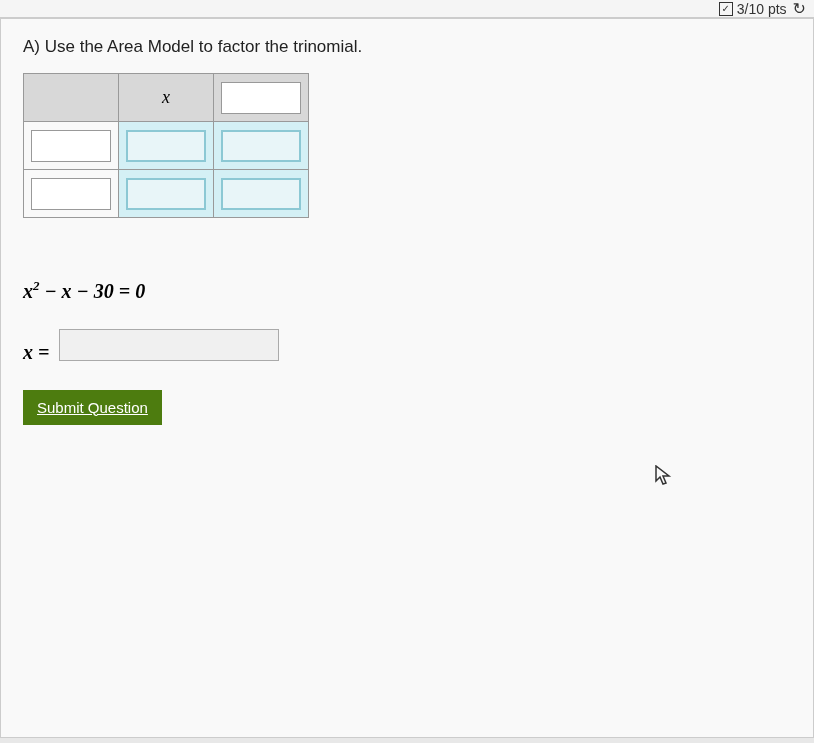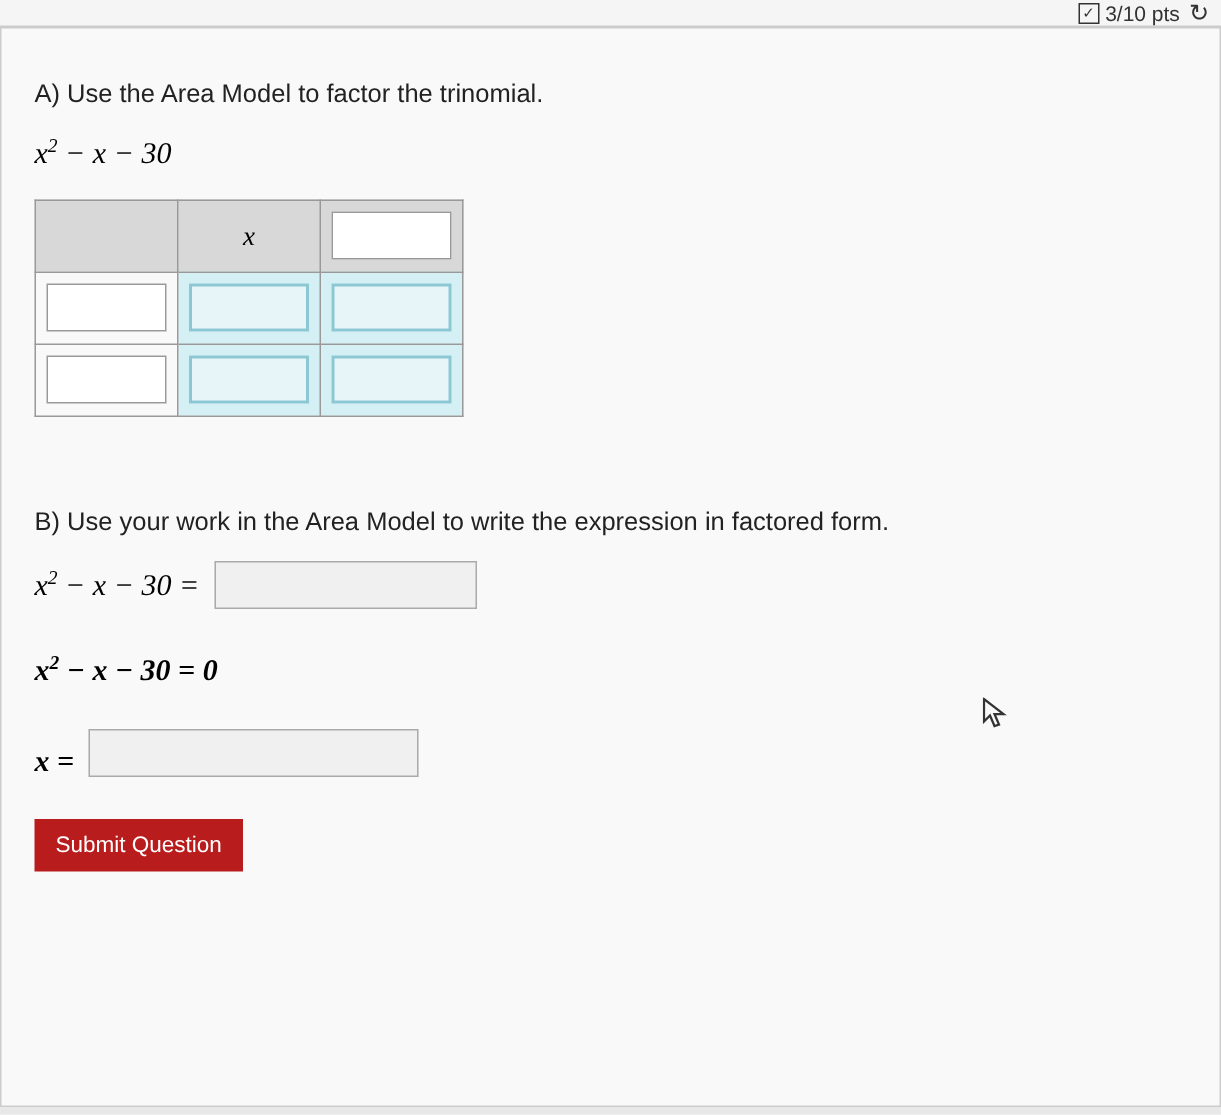--- a/index.html
+++ b/index.html
@@ -48,21 +48,20 @@
       background: #f9f9f9;
       border: 1px solid #ccc;
       margin: 0;
       padding: 18px 22px;
       height: 720px;
     }
     .part-label {
       font-size: 17px;
       color: #222;
       margin-bottom: 16px;
-      margin-top: 16px;
     }
     .math-expr {
       font-family: 'Times New Roman', serif;
       font-size: 20px;
       font-style: italic;
       color: #000;
       margin-bottom: 18px;
     }
     .math-expr sup {
       font-size: 13px;
@@ -128,27 +127,28 @@
     }
     .part-c {
       margin-top: 28px;
     }
     .part-c .math-expr {
       margin-top: 14px;
       margin-bottom: 24px;
       font-weight: bold;
     }
     .submit-btn {
-      background: #b91c1c;
+      background: #4d7c0f;
       color: #fff;
       border: none;
       padding: 9px 14px;
       font-size: 15px;
       cursor: pointer;
       margin-top: 26px;
+      text-decoration: underline;
     }
     .cursor-arrow {
       position: absolute;
       left: 655px;
       top: 465px;
       font-size: 20px;
       color: #333;
       pointer-events: none;
     }
   </style>
@@ -160,23 +160,20 @@
     <span class="checkbox-icon">✓</span>
     <span>3/10 pts</span>
     <span class="retry-icon">↻</span>
   </div>
 </div>
 
 <div class="content-area">
 
   <div>
     <p class="part-label">A) Use the Area Model to factor the trinomial.</p>
-    <p class="math-expr">
-      <span>x</span><sup>2</sup><span> − x − 30</span>
-    </p>
 
     <table class="area-model">
       <tbody>
           <tr>
         <td class="header-cell"></td>
         <td class="header-cell">
           <span class="static-x">x</span>
         </td>
         <td class="header-cell">
           <input type="text" class="cell-input gray" style="">
@@ -201,29 +198,20 @@
           <input type="text" class="cell-input" style="">
         </td>
         <td class="product-cell">
           <input type="text" class="cell-input" style="">
         </td>
       </tr>
     </tbody>
       </table>
   </div>
 
-  <div class="part-b">
-    <p class="part-label">B) Use your work in the Area Model to write the expression in factored form.</p>
-    <div class="inline-row">
-      <span class="math-expr" style="margin-bottom:0">
-        <span>x</span><sup>2</sup><span> − x − 30 =</span>
-      </span>
-      <input type="text" class="answer-input" style="">
-    </div>
-  </div>
 
   <div class="part-c">
     <p class="math-expr">
       <span>x</span><sup>2</sup><span> − x − 30 = 0</span>
     </p>
     <div class="inline-row">
       <span class="math-expr" style="margin-bottom:0">x =</span>
       <input type="text" class="answer-input wide" style="">
     </div>
   </div>

